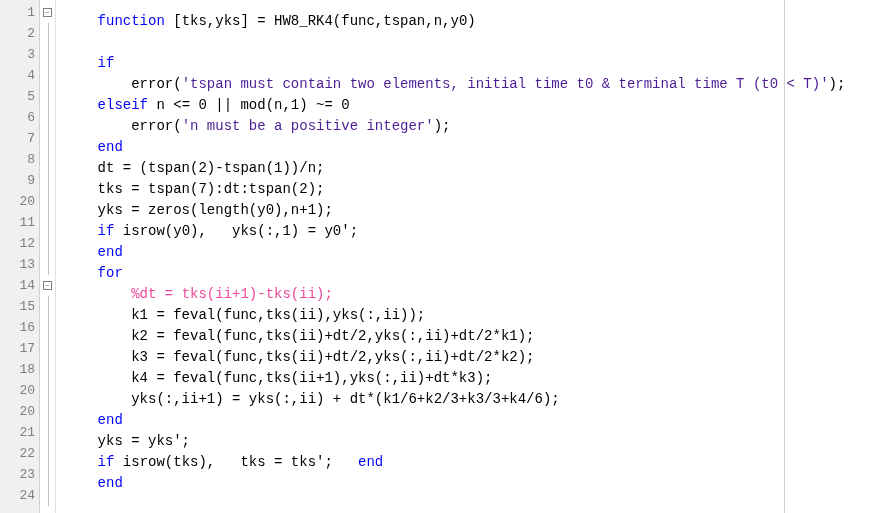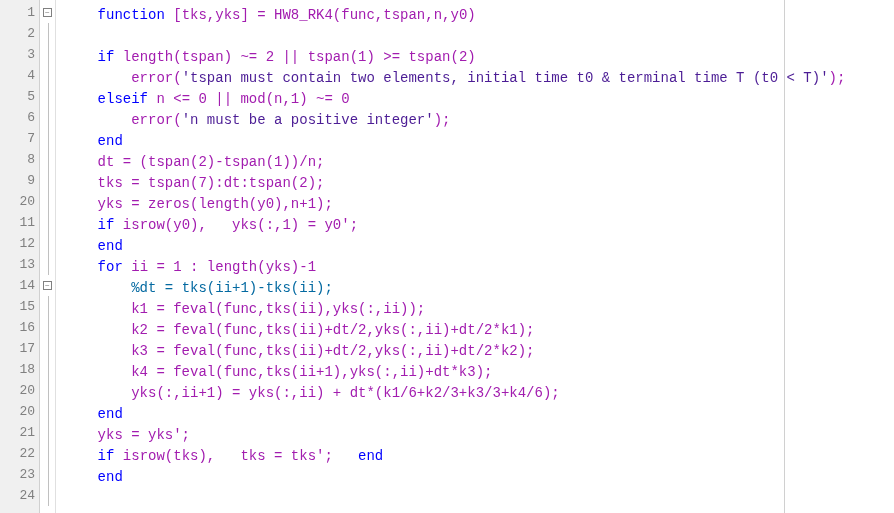--- a/index.html
+++ b/index.html
@@ -63,34 +63,34 @@
   .fold-line {
     position: absolute;
     left: 50%;
     width: 1px;
     background: #c0c0c0;
     top: 0;
     bottom: 0;
   }
   .code {
     flex: 1;
-    padding-top: 4px;
+    padding-top: 10px;
     padding-left: 8px;
     position: relative;
   }
   .code-row {
     height: 21px;
     white-space: pre;
     display: flex;
     align-items: center;
   }
   .kw { color: #0000ff; }
   .str { color: #4c1d95; }
-  .cmt { color: #0369a1; }
-  .txt { color: #a21caf; }
+  .cmt { color: #ec4899; }
+  .txt { color: #000000; }
   .vline {
     position: absolute;
     top: 0;
     bottom: 0;
     width: 1px;
     background: #d0d0d0;
     left: 728px;
   }
 </style>
 </head>
@@ -194,31 +194,31 @@
         <div class="fold-line"></div>
       </div>
       <div class="fold-row">
         <div class="fold-line"></div>
       </div>
     </div>
   <div class="code" id="codearea">
     <div class="vline"></div>
   <div class="code-row"><span class="txt">    </span><span class="kw">function</span><span class="txt"> [tks,yks] = HW8_RK4(func,tspan,n,y0)</span></div>
       <div class="code-row"><span class="txt">    </span></div>
-      <div class="code-row"><span class="txt">    </span><span class="kw">if</span><span class="txt"> length(tspan) ~= 2 || tspan(1) &gt;= tspan(2)</span></div>
+      <div class="code-row"><span class="txt">    </span><span class="kw">if</span></div>
       <div class="code-row"><span class="txt">    </span><span class="txt">    error(</span><span class="str">'tspan must contain two elements, initial time t0 &amp; terminal time T (t0 &lt; T)'</span><span class="txt">);</span></div>
       <div class="code-row"><span class="txt">    </span><span class="kw">elseif</span><span class="txt"> n &lt;= 0 || mod(n,1) ~= 0</span></div>
       <div class="code-row"><span class="txt">    </span><span class="txt">    error(</span><span class="str">'n must be a positive integer'</span><span class="txt">);</span></div>
       <div class="code-row"><span class="txt">    </span><span class="kw">end</span></div>
       <div class="code-row"><span class="txt">    </span><span class="txt">dt = (tspan(2)-tspan(1))/n;</span></div>
       <div class="code-row"><span class="txt">    </span><span class="txt">tks = tspan(7):dt:tspan(2);</span></div>
       <div class="code-row"><span class="txt">    </span><span class="txt">yks = zeros(length(y0),n+1);</span></div>
       <div class="code-row"><span class="txt">    </span><span class="kw">if</span><span class="txt"> isrow(y0),   yks(:,1) = y0';</span></div>
       <div class="code-row"><span class="txt">    </span><span class="kw">end</span></div>
-      <div class="code-row"><span class="txt">    </span><span class="kw">for</span><span class="txt"> ii = 1 : length(yks)-1</span></div>
+      <div class="code-row"><span class="txt">    </span><span class="kw">for</span></div>
       <div class="code-row"><span class="txt">    </span><span class="txt">    </span><span class="cmt">%dt = tks(ii+1)-tks(ii);</span></div>
       <div class="code-row"><span class="txt">    </span><span class="txt">    k1 = feval(func,tks(ii),yks(:,ii));</span></div>
       <div class="code-row"><span class="txt">    </span><span class="txt">    k2 = feval(func,tks(ii)+dt/2,yks(:,ii)+dt/2*k1);</span></div>
       <div class="code-row"><span class="txt">    </span><span class="txt">    k3 = feval(func,tks(ii)+dt/2,yks(:,ii)+dt/2*k2);</span></div>
       <div class="code-row"><span class="txt">    </span><span class="txt">    k4 = feval(func,tks(ii+1),yks(:,ii)+dt*k3);</span></div>
       <div class="code-row"><span class="txt">    </span><span class="txt">    yks(:,ii+1) = yks(:,ii) + dt*(k1/6+k2/3+k3/3+k4/6);</span></div>
       <div class="code-row"><span class="txt">    </span><span class="kw">end</span></div>
       <div class="code-row"><span class="txt">    </span><span class="txt">yks = yks';</span></div>
       <div class="code-row"><span class="txt">    </span><span class="kw">if</span><span class="txt"> isrow(tks),   tks = tks';   </span><span class="kw">end</span></div>
       <div class="code-row"><span class="txt">    </span><span class="kw">end</span></div>

